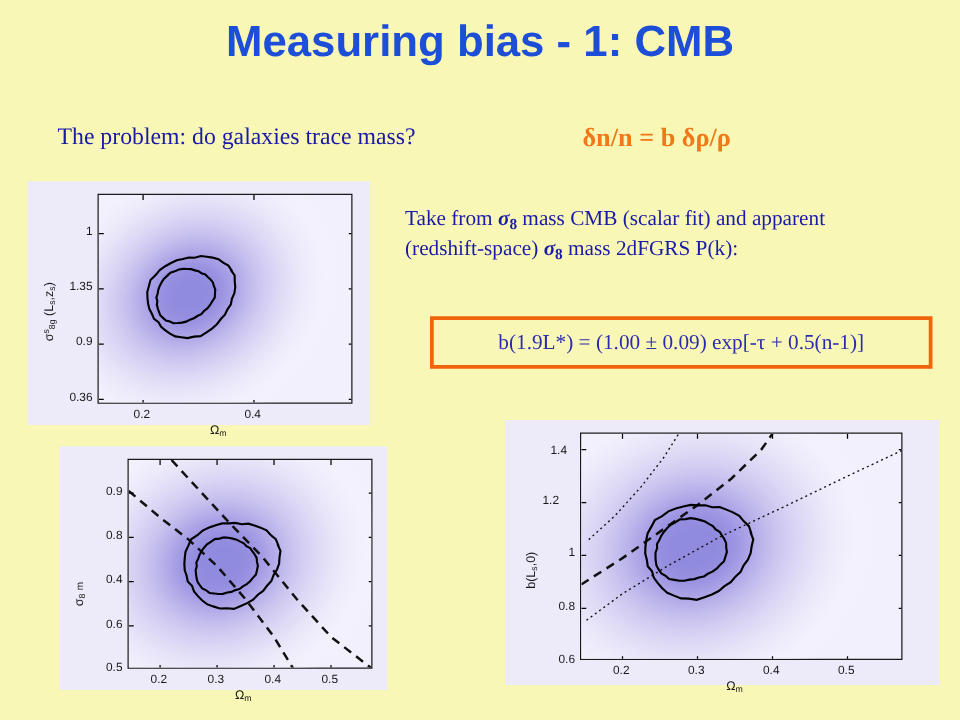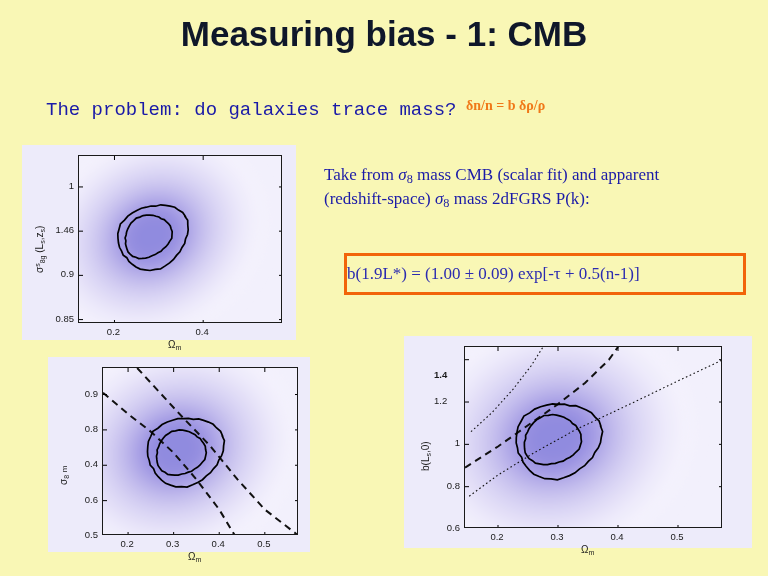--- a/index.html
+++ b/index.html
@@ -10,53 +10,53 @@
     position:relative;
   }
   .slide{position:absolute;inset:0;}
 
   
   .title{
     position:absolute;left:0;top:14px;width:768px;
     text-align:center;
     font-family:"Liberation Sans", sans-serif;
     font-weight:bold;font-size:35px;
-    color:#0f172a;
+    color:#1d4ed8;
     letter-spacing:0px;
     white-space:nowrap;
   }
 
   
   .subtitle{
     position:absolute;left:46px;top:99px;
-    font-family:Liberation Mono, monospace;
+    font-family:Liberation Serif, serif;
     font-size:19px;color:#1A1AA8;white-space:nowrap;
   }
   .eqn-inline{
     position:absolute;left:466px;top:98px;
     font-family:"Liberation Serif", serif;
-    font-size:14px;color:#F07818;white-space:nowrap;font-weight:bold;
+    font-size:21px;color:#F07818;white-space:nowrap;font-weight:bold;
   }
 
   
   .para{
     position:absolute;left:324px;top:164px;width:420px;
     font-family:"Liberation Serif", serif;
     font-size:17px;color:#1A1AA8;line-height:1.35;
   }
-  .para b{font-weight:normal;}
+  .para b{font-weight:bold;}
   .sub{font-size:0.72em;vertical-align:-0.28em;}
 
   
   .eqbox{
     position:absolute;left:344px;top:253px;
     width:396px;height:36px;
     border:3px solid #F2640A;
     background:#F9F7B5;
-    display:flex;align-items:center;
+    display:flex;align-items:center;justify-content:center;
   }
   .eqbox span{
     font-family:"Liberation Serif", serif;
     font-size:17px;color:#2B2BB0;white-space:nowrap;
   }
 
   
   .panel{position:absolute;background:#EDEBFA;}
   #panel1{left:22px;  top:145px; width:274px; height:195px;}
   #panel2{left:48px;  top:357px; width:262px; height:195px;}
@@ -132,23 +132,23 @@
           <line x1="0" y1="119.36842105263152" x2="4" y2="119.36842105263152" stroke="#000" stroke-width="1"></line>
           <line x1="204" y1="119.36842105263152" x2="200" y2="119.36842105263152" stroke="#000" stroke-width="1"></line>
           <line x1="0" y1="75.1578947368421" x2="4" y2="75.1578947368421" stroke="#000" stroke-width="1"></line>
           <line x1="204" y1="75.1578947368421" x2="200" y2="75.1578947368421" stroke="#000" stroke-width="1"></line>
           <line x1="0" y1="30.947368421052573" x2="4" y2="30.947368421052573" stroke="#000" stroke-width="1"></line>
           <line x1="204" y1="30.947368421052573" x2="200" y2="30.947368421052573" stroke="#000" stroke-width="1"></line>
         </svg>
       </div>
       <div class="tick-lab" style="left: 81.4783px; top: 181px; width: 20px; text-align: center;">0.2</div>
       <div class="tick-lab" style="left: 170.174px; top: 181px; width: 20px; text-align: center;">0.4</div>
-      <div class="tick-lab" style="left: 26px; top: 167.579px; width: 26px; text-align: right;">0.85</div>
+      <div class="tick-lab" style="left: 26px; top: 167.579px; width: 26px; text-align: right;">0.36</div>
       <div class="tick-lab" style="left: 26px; top: 123.368px; width: 26px; text-align: right;">0.9</div>
-      <div class="tick-lab" style="left: 26px; top: 79.1579px; width: 26px; text-align: right;">1.46</div>
+      <div class="tick-lab" style="left: 26px; top: 79.1579px; width: 26px; text-align: right;">1.35</div>
       <div class="tick-lab" style="left: 26px; top: 34.9474px; width: 26px; text-align: right;">1</div>
       <div class="ax-title" style="left: 146px; top: 194px;"><span>Ω</span><span class="tiny">m</span></div>
       <div class="ylab-rot" style="left: 12px; top: 128px;">σ<span class="tinysup">s</span><span class="tiny">8g</span> (L<span class="tiny">s</span>,z<span class="tiny">s</span>)</div>
     </div>
 
   <div class="panel" id="panel2">
       <div class="axes" style="left: 54px; top: 10px; width: 196px; height: 168px;">
         <svg width="196" height="168" viewBox="0 0 196 168">
           <defs>
             <filter id="panel2-blur" x="-40%" y="-40%" width="180%" height="180%">
@@ -248,18 +248,18 @@
         </svg>
       </div>
       <div class="tick-lab" style="left: 83px; top: 195px; width: 20px; text-align: center;">0.2</div>
       <div class="tick-lab" style="left: 143px; top: 195px; width: 20px; text-align: center;">0.3</div>
       <div class="tick-lab" style="left: 203px; top: 195px; width: 20px; text-align: center;">0.4</div>
       <div class="tick-lab" style="left: 263px; top: 195px; width: 20px; text-align: center;">0.5</div>
       <div class="tick-lab" style="left: 30px; top: 186px; width: 26px; text-align: right;">0.6</div>
       <div class="tick-lab" style="left: 30px; top: 143.674px; width: 26px; text-align: right;">0.8</div>
       <div class="tick-lab" style="left: 30px; top: 101.349px; width: 26px; text-align: right;">1</div>
       <div class="tick-lab" style="left: 30px; top: 59.0233px; width: 26px; ">1.2</div>
-      <div class="tick-lab" style="left: 30px; top: 33px; width: 26px; text-align: left; font-weight: bold;">1.4</div>
+      <div class="tick-lab" style="left: 30px; top: 19px; width: 26px; text-align: center;">1.4</div>
       <div class="ax-title" style="left: 177px; top: 208px;"><span>Ω</span><span class="tiny">m</span></div>
       <div class="ylab-rot" style="left: 16px; top: 135px;">b(L<span class="tiny">s</span>,0)</div>
     </div>
 
 </div>
 
 </body></html>

